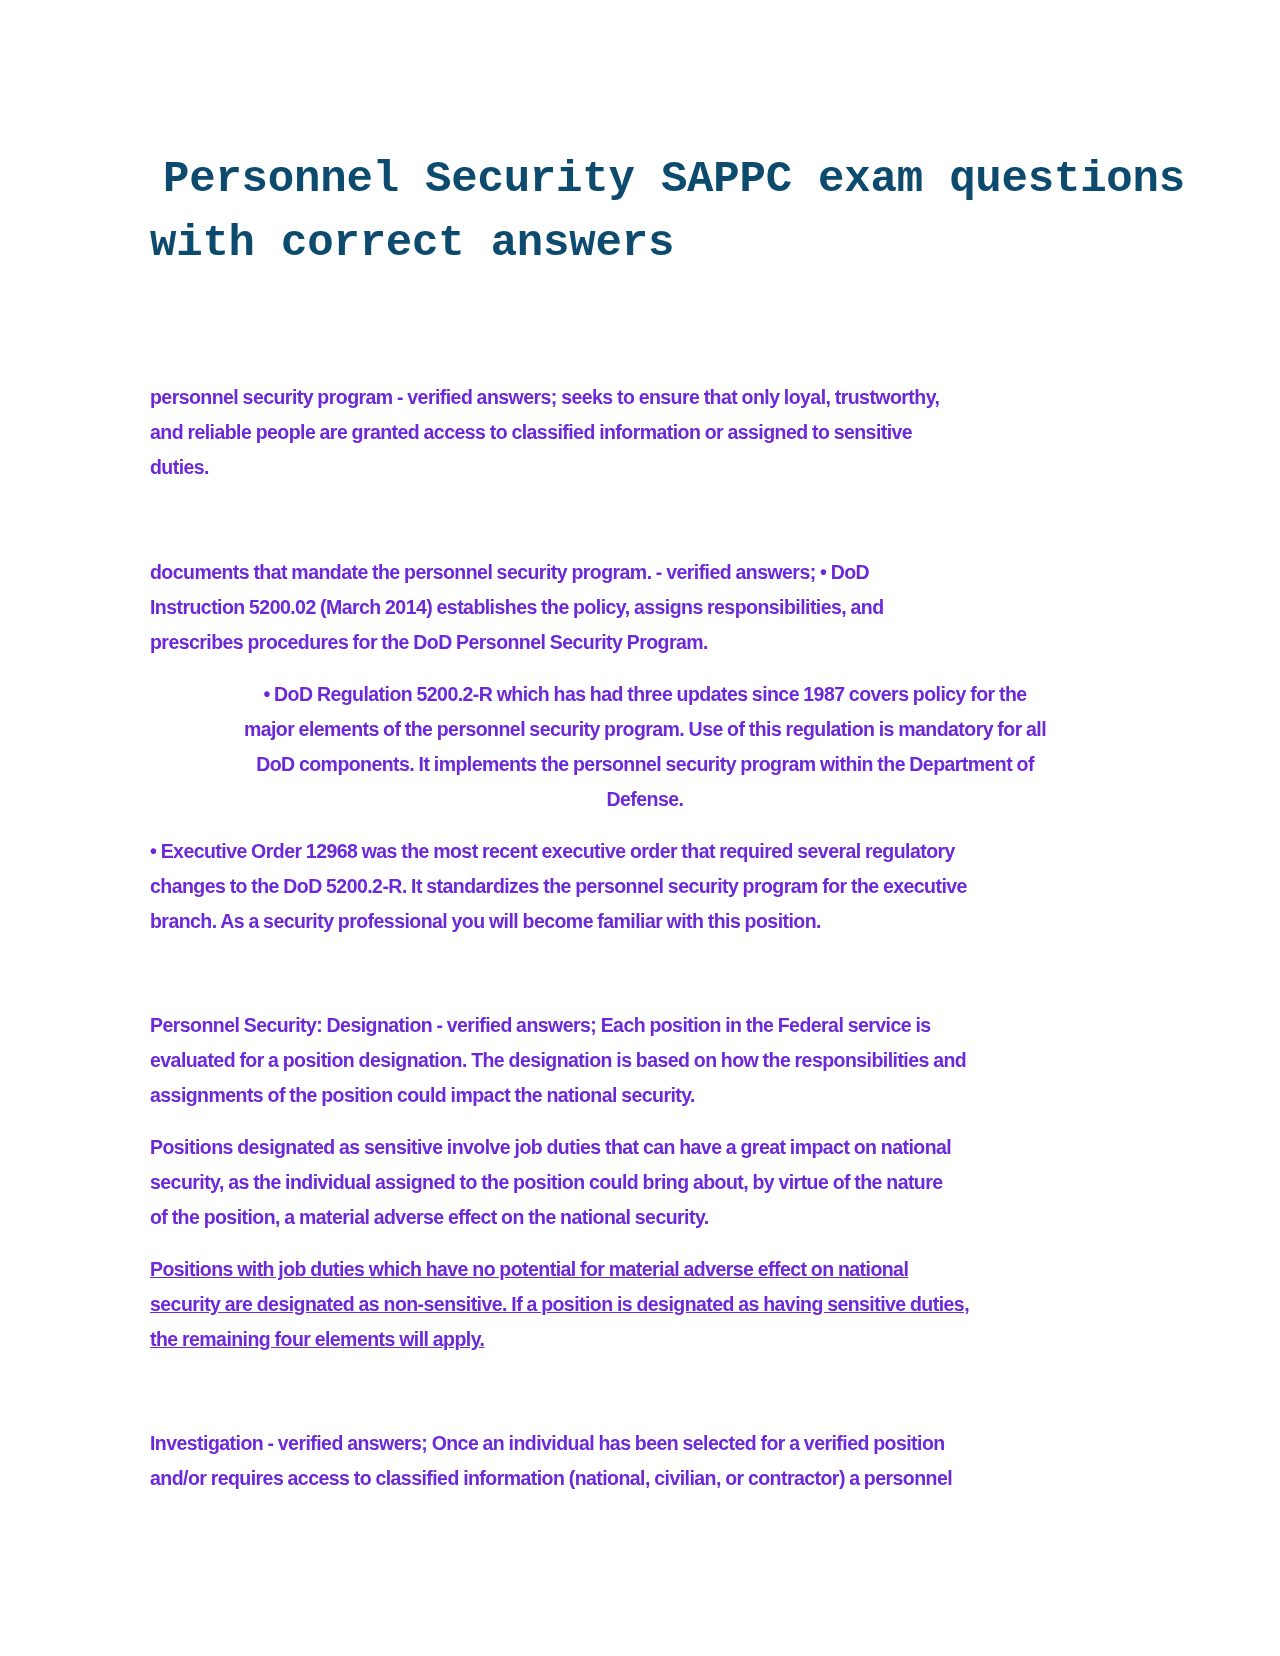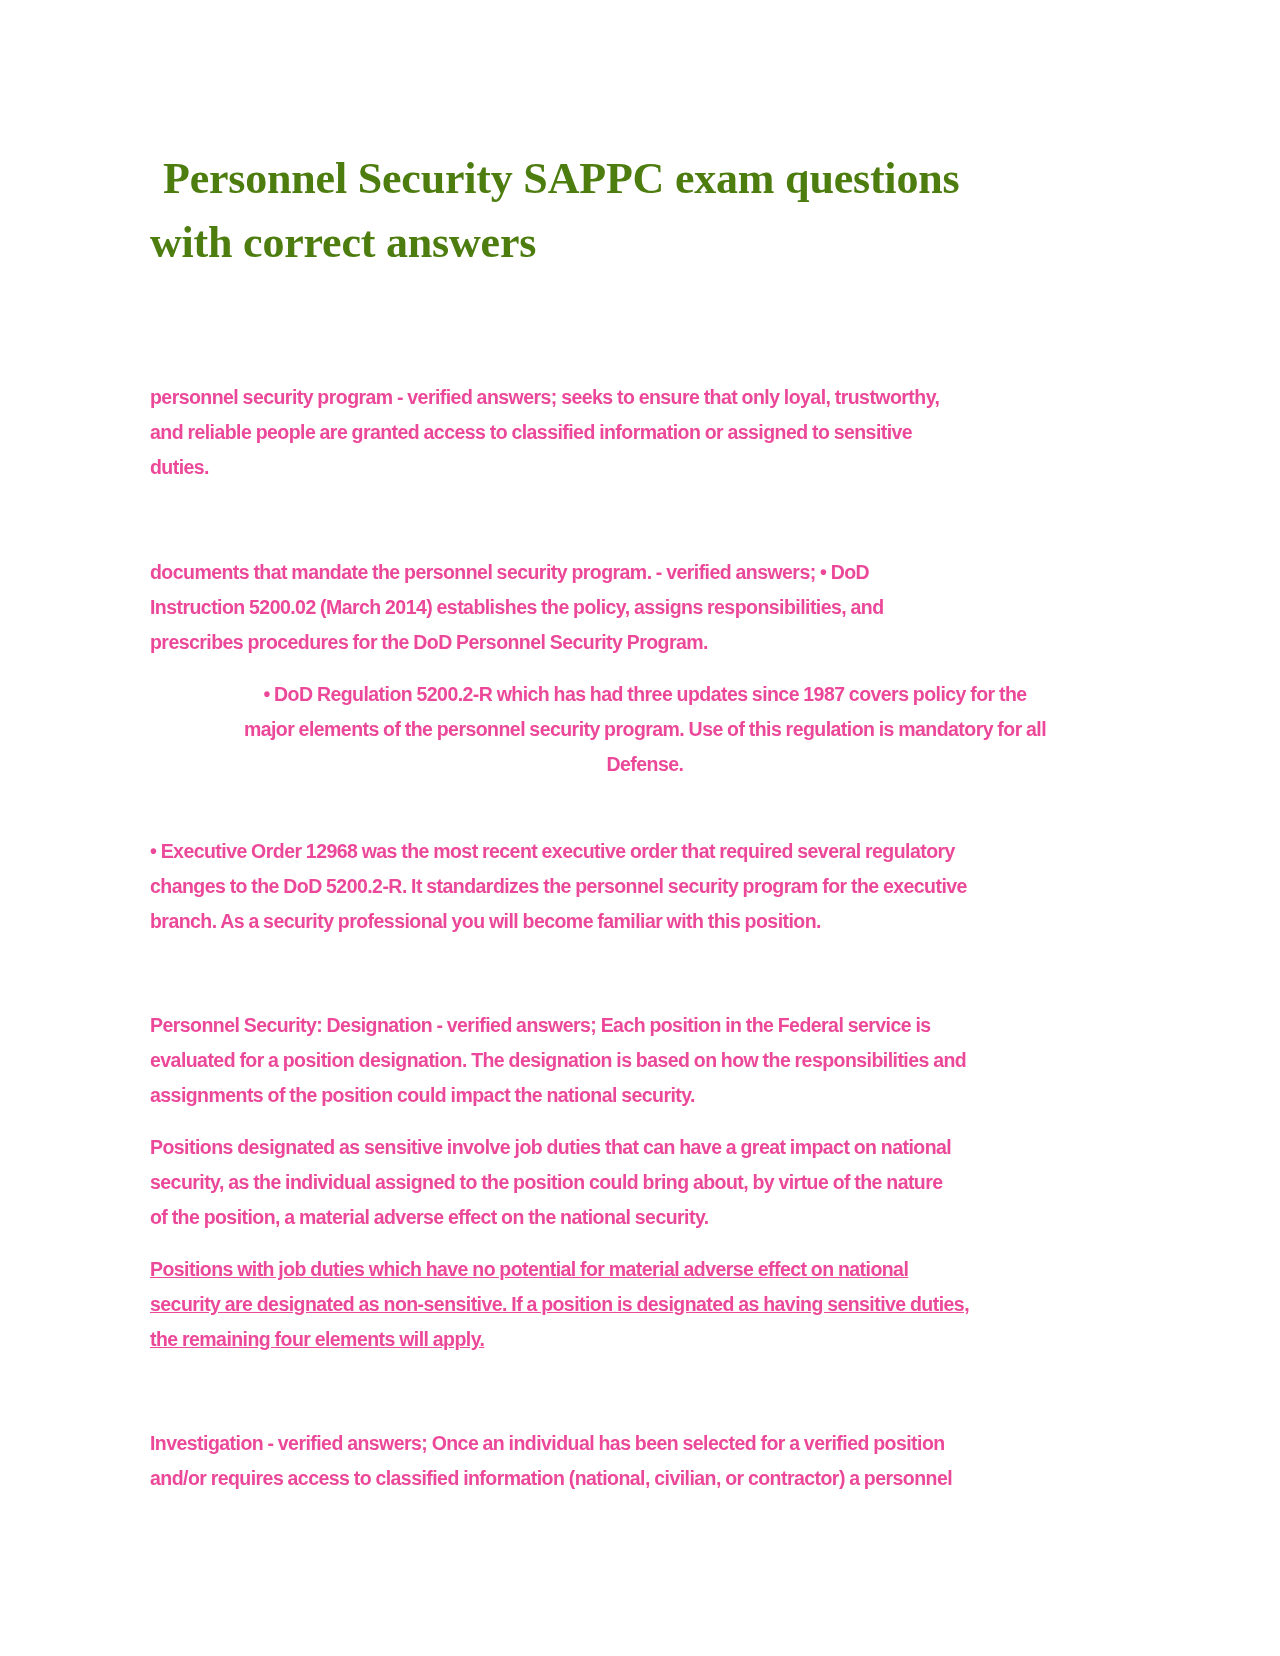--- a/index.html
+++ b/index.html
@@ -20,39 +20,39 @@
       width: 1280px;
       height: 1656px;
       background: #ffffff;
     }
     .title {
       position: absolute;
       left: 150px;
       top: 147px;
       width: 980px;
       margin: 0;
-      font-family: Liberation Serif, serif;
+      font-family: Liberation Mono, monospace;
       font-weight: bold;
       font-size: 44px;
       line-height: 64px;
-      color: #4d7c0f;
+      color: #0c4a6e;
       letter-spacing: -0.2px;
     }
     .title .t-line { display: block; white-space: nowrap; }
     .title .t-line.first { padding-left: 13px; }
     .para {
       position: absolute;
       left: 150px;
       width: 990px;
       margin: 0;
       font-family: "Liberation Sans", "DejaVu Sans", sans-serif;
       font-weight: bold;
       font-size: 19.5px;
       line-height: 35px;
-      color: #ec4899;
+      color: #6d28d9;
       letter-spacing: -0.55px;
       word-spacing: -0.5px;
     }
     .para .ln { display: block; white-space: nowrap; }
   </style>
 </head>
 <body>
 
 <div class="page">
 
@@ -69,20 +69,21 @@
 
   <p class="para" style="top:555px;">
     <span class="ln">documents that mandate the personnel security program. - verified answers; • DoD</span>
     <span class="ln">Instruction 5200.02 (March 2014) establishes the policy, assigns responsibilities, and</span>
     <span class="ln">prescribes procedures for the DoD Personnel Security Program.</span>
   </p>
 
   <p class="para" style="top:677px;text-align:center;">
     <span class="ln">• DoD Regulation 5200.2-R which has had three updates since 1987 covers policy for the</span>
     <span class="ln">major elements of the personnel security program. Use of this regulation is mandatory for all</span>
+    <span class="ln">DoD components. It implements the personnel security program within the Department of</span>
     <span class="ln">Defense.</span>
   </p>
 
   <p class="para" style="top:834px;">
     <span class="ln">• Executive Order 12968 was the most recent executive order that required several regulatory</span>
     <span class="ln">changes to the DoD 5200.2-R. It standardizes the personnel security program for the executive</span>
     <span class="ln">branch. As a security professional you will become familiar with this position.</span>
   </p>
 
   <p class="para" style="top:1008px;">

